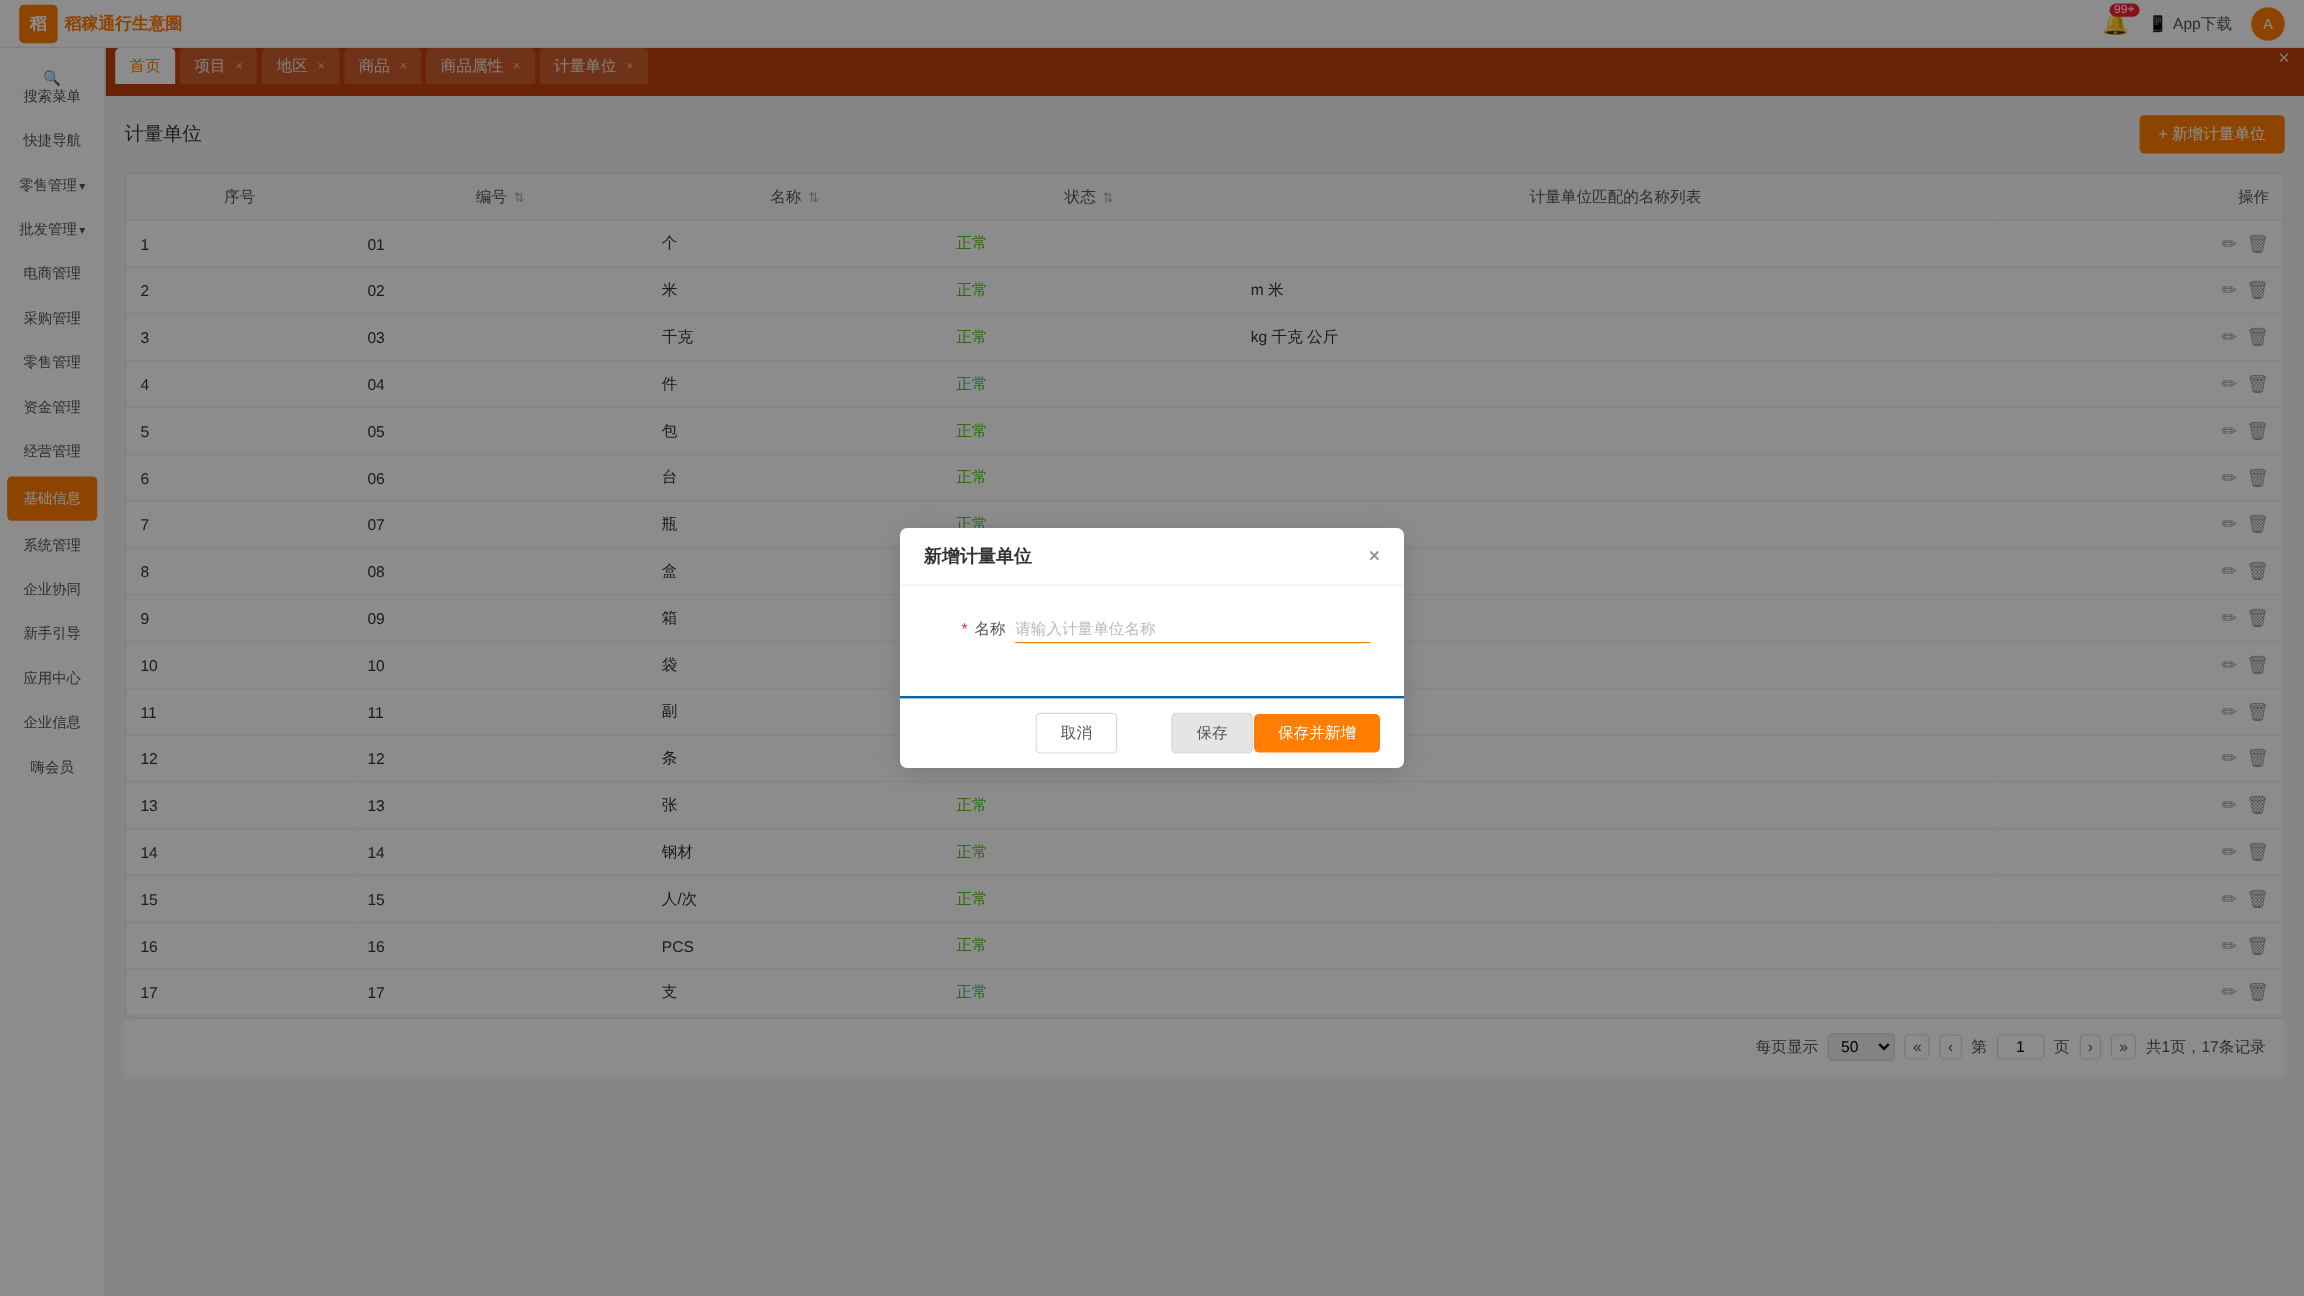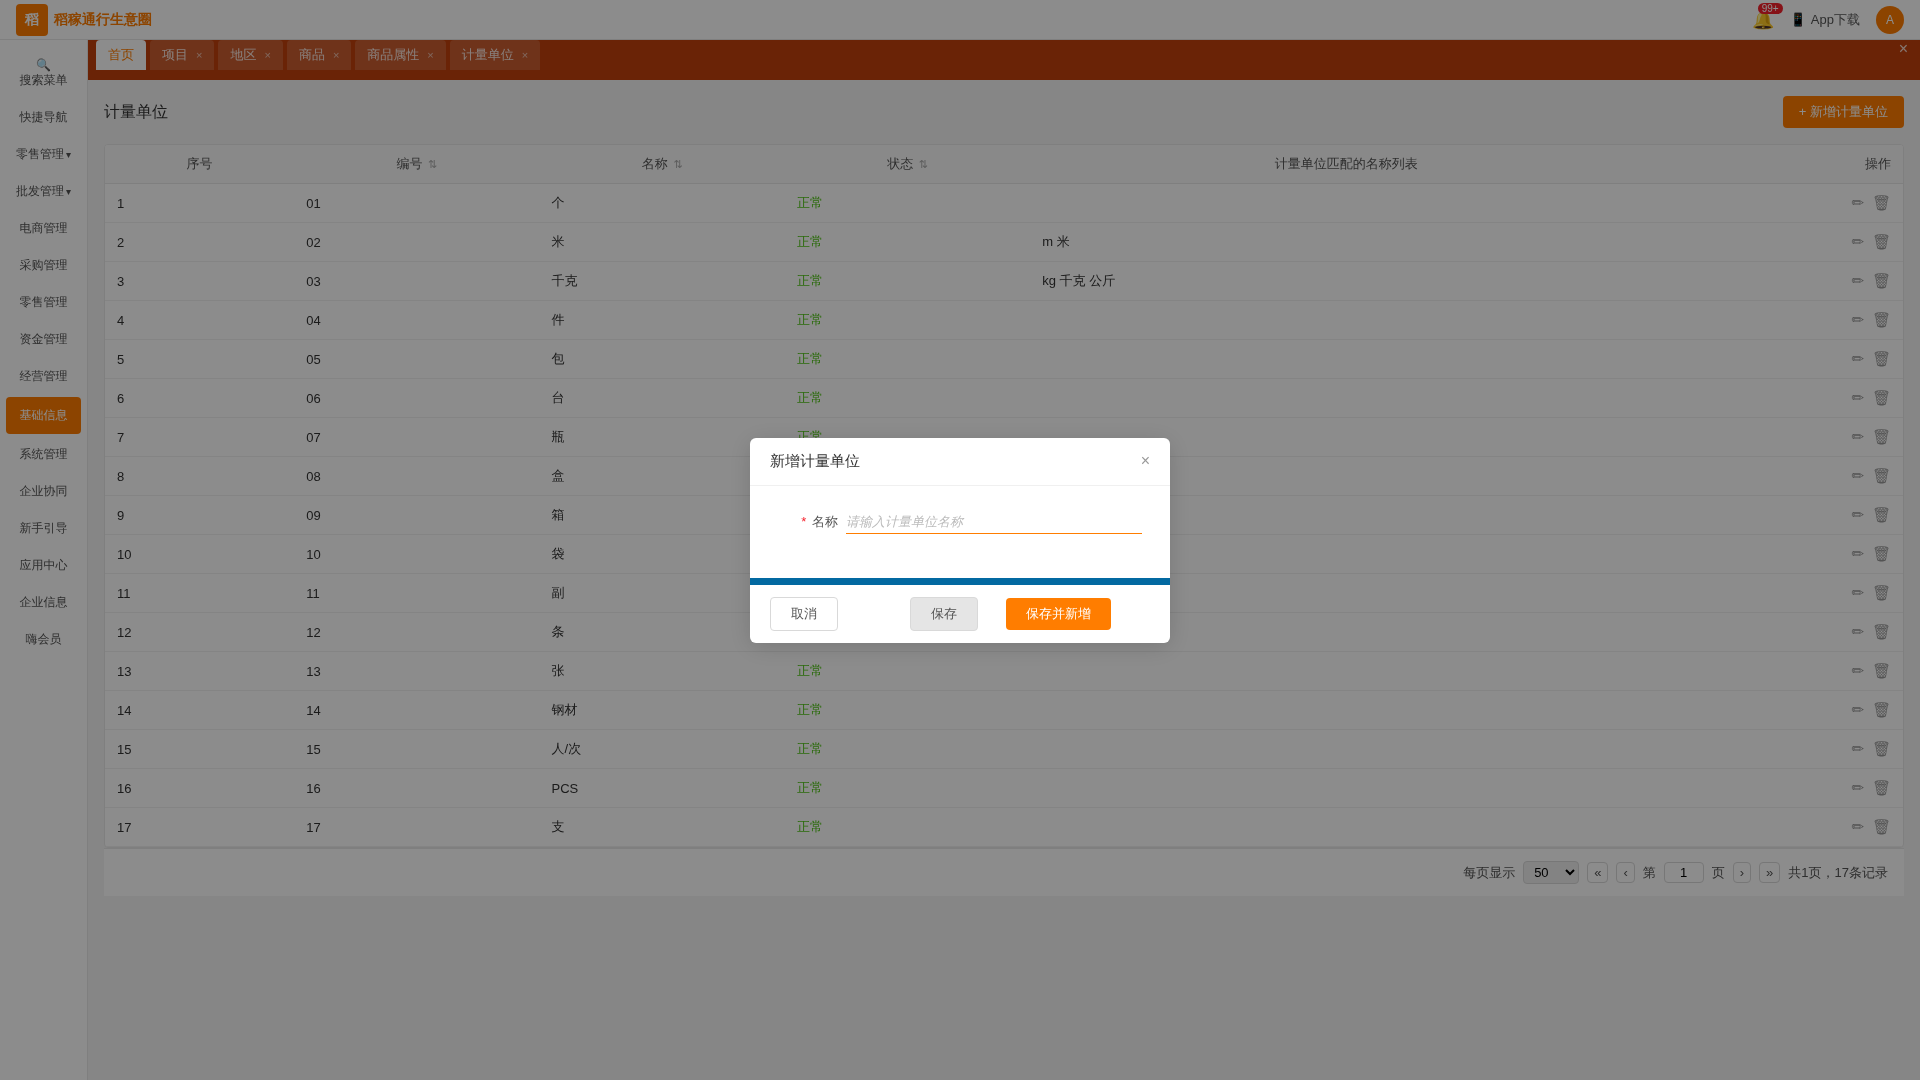--- a/index.html
+++ b/index.html
@@ -58,30 +58,30 @@
     .pagination { display: flex; align-items: center; justify-content: flex-end; padding: 12px 16px; gap: 8px; font-size: 13px; color: #555; background: #fff; border-top: 1px solid #e8e8e8; }
     .pagination select { border: 1px solid #d9d9d9; border-radius: 4px; padding: 2px 6px; font-size: 13px; }
     .pagination-btn { cursor: pointer; color: #555; padding: 2px 6px; border: 1px solid #d9d9d9; border-radius: 4px; background: #fff; font-size: 13px; }
     .page-input { width: 40px; border: 1px solid #d9d9d9; border-radius: 4px; padding: 2px 6px; text-align: center; font-size: 13px; }
 
     
     .overlay { position: fixed; top: 0; left: 0; width: 100%; height: 100%; background: rgba(0,0,0,0.45); z-index: 100; display: flex; align-items: center; justify-content: center; }
 
     
     .modal { background: #fff; border-radius: 6px; width: 420px; box-shadow: 0 4px 24px rgba(0,0,0,0.15); position: relative; }
-    .modal-header { padding: 14px 20px; font-size: 15px; font-weight: 400; border-bottom: 1px solid #f0f0f0; display: flex; align-items: center; justify-content: space-between; gap: 40px; }
+    .modal-header { padding: 14px 20px; font-size: 15px; font-weight: 700; border-bottom: 1px solid #f0f0f0; display: flex; align-items: center; justify-content: space-between; gap: 40px; }
     .modal-close { cursor: pointer; color: #999; font-size: 16px; }
     .modal-body { padding: 24px 28px; }
     .form-row { display: flex; align-items: center; margin-bottom: 20px; }
     .form-label { width: 60px; text-align: right; font-size: 13px; color: #555; margin-right: 8px; }
     .required-star { color: #f5222d; margin-right: 2px; }
     .form-input { flex: 1; border: none; border-bottom: 1px solid #d9d9d9; padding: 4px 4px 4px 0; font-size: 13px; outline: none; color: #333; }
-    .form-input.focused { border-bottom-color: #ff7d00; font-style: italic; }
+    .form-input.focused { border-bottom-color: #ff7d00; }
     .form-input::placeholder { color: #bbb; }
-    .modal-footer { padding: 12px 20px; display: flex; align-items: center; justify-content: flex-start; gap: 28px; border-top: 7px solid #0369a1; }
+    .modal-footer { padding: 12px 20px; display: flex; align-items: center; justify-content: flex-end; gap: 1px; border-top: 2px solid #0369a1; }
     .btn-cancel { border: 1px solid #d9d9d9; background: #fff; color: #555; border-radius: 4px; padding: 7px 20px; cursor: pointer; font-size: 13px; }
     .btn-save { border: 1px solid #d9d9d9; background: #e5e5e5; color: #555; border-radius: 4px; padding: 7px 20px; cursor: pointer; font-size: 13px; margin-left: 44px; }
     .btn-save-new { border: none; background: #ff7d00; color: #fff; border-radius: 4px; padding: 7px 20px; cursor: pointer; font-size: 13px; }
   </style>
 </head>
 <body>
 
 <div class="topbar">
   <div class="topbar-left">
     <div class="logo-area">

